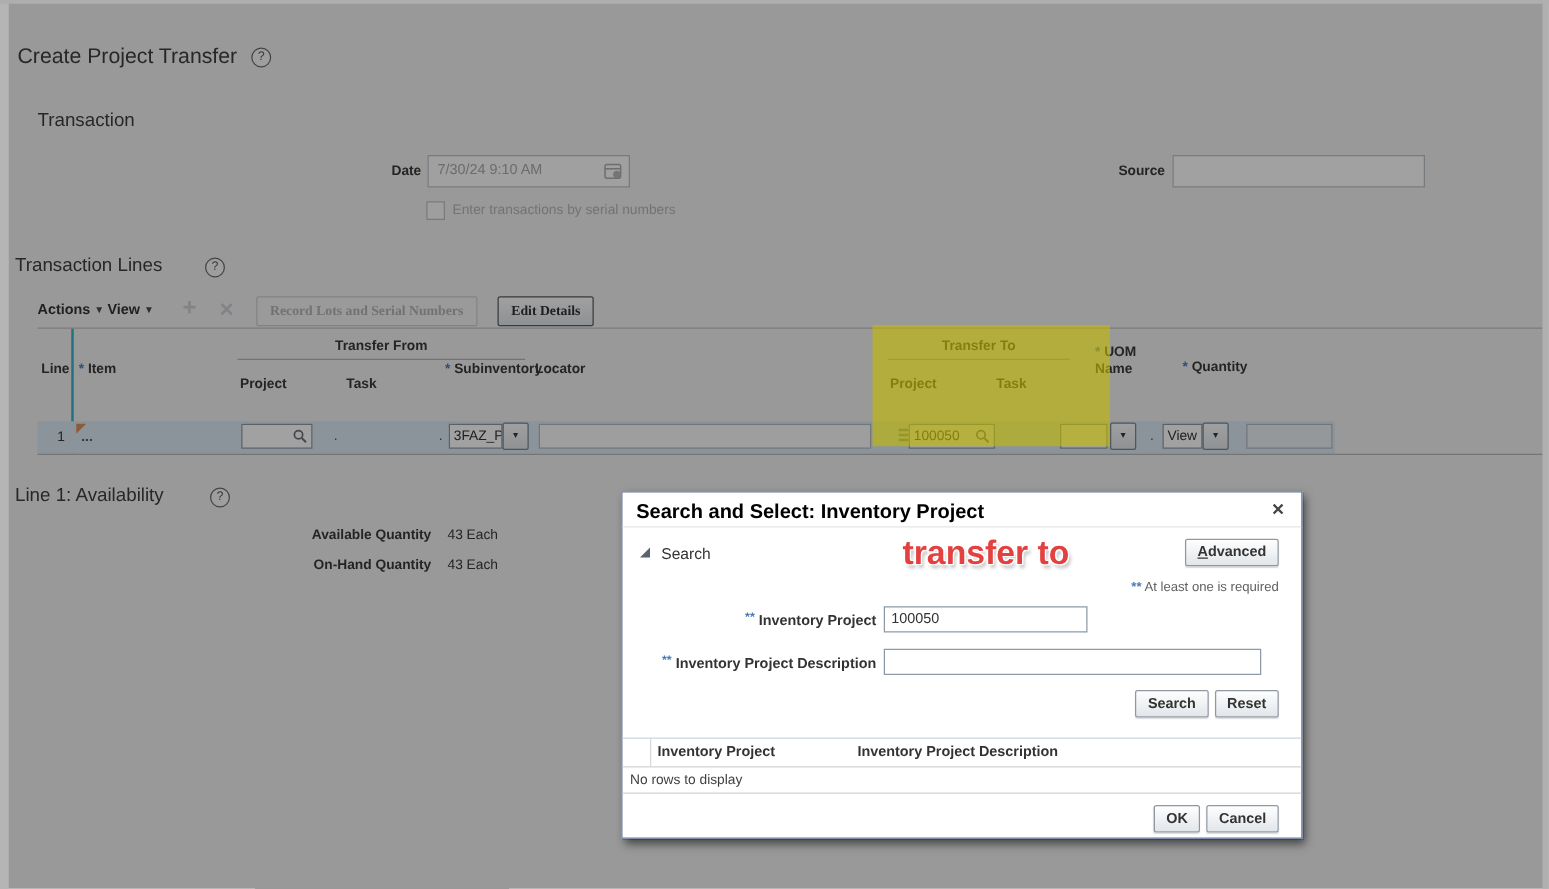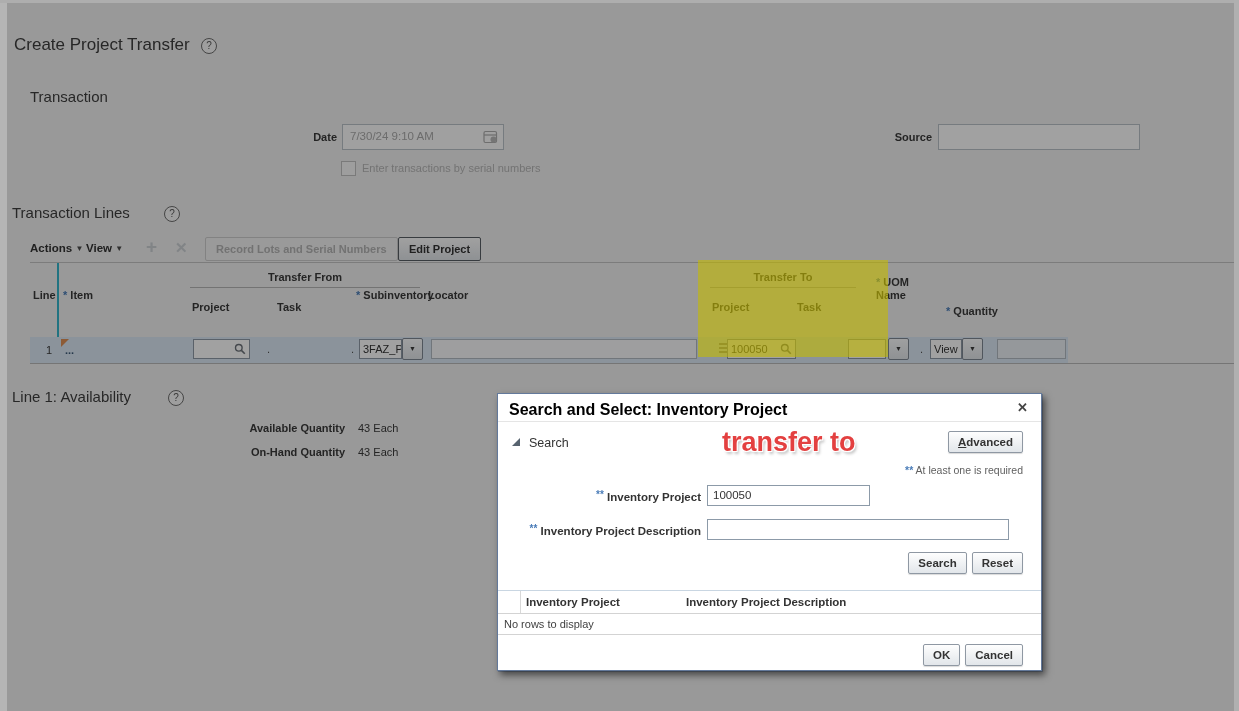--- a/index.html
+++ b/index.html
@@ -16,21 +16,21 @@
   .txt{font-size:11px;color:#3a3a3a;}
   .req{color:#4a7cb8;font-weight:bold;}
   .helpi{display:inline-block;width:14px;height:14px;border:1px solid #6e6e6e;border-radius:50%;
      font-size:10px;line-height:14px;text-align:center;color:#5a5a5a;background:#fafafa;}
   .field{background:#fff;border:1px solid #bcc3ca;}
   .cellfield{position:absolute;background:#fff;border:1px solid #8f9aa6;height:20px;display:flex;align-items:center;
      font-size:11px;color:#333;padding:0 3px;box-sizing:border-box;overflow:hidden;white-space:nowrap;}
   .ddbtn{position:absolute;height:22px;width:21px;background:linear-gradient(#fcfdfe,#e3e7eb);border:1px solid #7f8893;
      box-sizing:border-box;text-align:center;font-size:7px;line-height:20px;color:#3c3c3c;border-radius:2px;}
   .btn{display:inline-block;background:linear-gradient(#fefefe,#e2e6ea);border:1px solid #8f98a3;border-radius:2px;
-     font-weight:bold;font-size:11px;color:#333;height:24px;line-height:22px;padding:0 10px;box-sizing:border-box;}
+     font-weight:bold;font-size:11px;color:#333;height:24px;line-height:22px;padding:0 10px;box-sizing:border-box;font-family:Liberation Serif, serif;}
   .mbtn{display:inline-block;background:linear-gradient(#fefefe,#e2e6ea);border:1px solid #8f98a3;border-radius:2px;
      font-weight:bold;font-size:11.5px;color:#333;height:22px;line-height:20px;padding:0 9px;box-sizing:border-box;
      box-shadow:0 1px 1px rgba(0,0,0,0.15);}
   .mbtn.adv::first-letter{text-decoration:underline;}
   .caret{font-size:8px;color:#4c4c4c;vertical-align:1px;}
   .hline{position:absolute;height:1px;background:#c4c4c4;}
   .modal{position:absolute;left:497px;top:393px;width:545px;height:278px;background:#fff;z-index:10;
      border:1px solid #63799b;box-shadow:3px 4px 7px rgba(0,0,0,0.55),1px 1px 0 rgba(70,95,130,0.45);box-sizing:border-box;}
   .minput{position:absolute;background:#fff;border:1px solid #8c9aa8;height:21px;box-sizing:border-box;
      font-size:11.5px;color:#333;line-height:19px;padding:0 5px;}
@@ -79,21 +79,21 @@
       <span>Actions</span>
       <span class="caret">▼</span>
     </div>
     <div class="abs" style="left:86px;top:242px;font-weight:bold;font-size:11.5px;color:#333;">
       <span>View</span>
       <span class="caret">▼</span>
     </div>
     <div class="abs" style="left:146px;top:236px;font-size:19px;font-weight:bold;color:#ccd1d5;">+</div>
     <div class="abs" style="left:175px;top:239px;font-size:15px;font-weight:bold;color:#ccd1d5;">✕</div>
     <div class="abs btn" style="left:205px;top:237px;color:#b5b5b5;border-color:#cfcfcf;background:#f4f4f4;">Record Lots and Serial Numbers</div>
-    <div class="abs btn" style="left:398px;top:237px;border-color:#5a5f66;">Edit Project</div>
+    <div class="abs btn" style="left:398px;top:237px;border-color:#5a5f66;">Edit Details</div>
 
     <div class="hline" style="left:30px;top:262px;width:1206px;"></div>
 
     <div class="abs" style="left:57px;top:263px;width:2px;height:100px;background:#35b7cc;"></div>
 
     <div class="abs lbl" style="left:33px;top:289px;">Line</div>
     <div class="abs lbl" style="left:63px;top:289px;text-align:center;">
       <span class="req">*</span>
       <span>Item</span>
     </div>
@@ -111,21 +111,21 @@
 
     <div class="abs lbl" style="left:710px;top:271px;width:146px;text-align:center;">Transfer To</div>
     <div class="hline" style="left:710px;top:287px;width:146px;background:#b7b7b7;"></div>
     <div class="abs lbl" style="left:712px;top:301px;">Project</div>
     <div class="abs lbl" style="left:797px;top:301px;">Task</div>
 
     <div class="abs lbl" style="left:876px;top:276px;width:44px;line-height:13px;">
       <span class="req">*</span>
       <span>UOM Name</span>
     </div>
-    <div class="abs lbl" style="left:946px;top:288px;white-space:nowrap;margin-top:17px;">
+    <div class="abs lbl" style="left:946px;top:288px;white-space:nowrap;">
       <span class="req">*</span>
       <span>Quantity</span>
     </div>
 
     <div class="rowsel"></div>
     <div class="hline" style="left:30px;top:363px;width:1206px;background:#b9b9b9;"></div>
 
     <div class="abs txt" style="left:28px;top:344px;width:24px;text-align:right;">1</div>
     <div class="abs tri-flag" style="left:61px;top:339px;"></div>
     <div class="abs txt" style="left:65px;top:344px;color:#3d5a78;font-weight:bold;">...</div>

